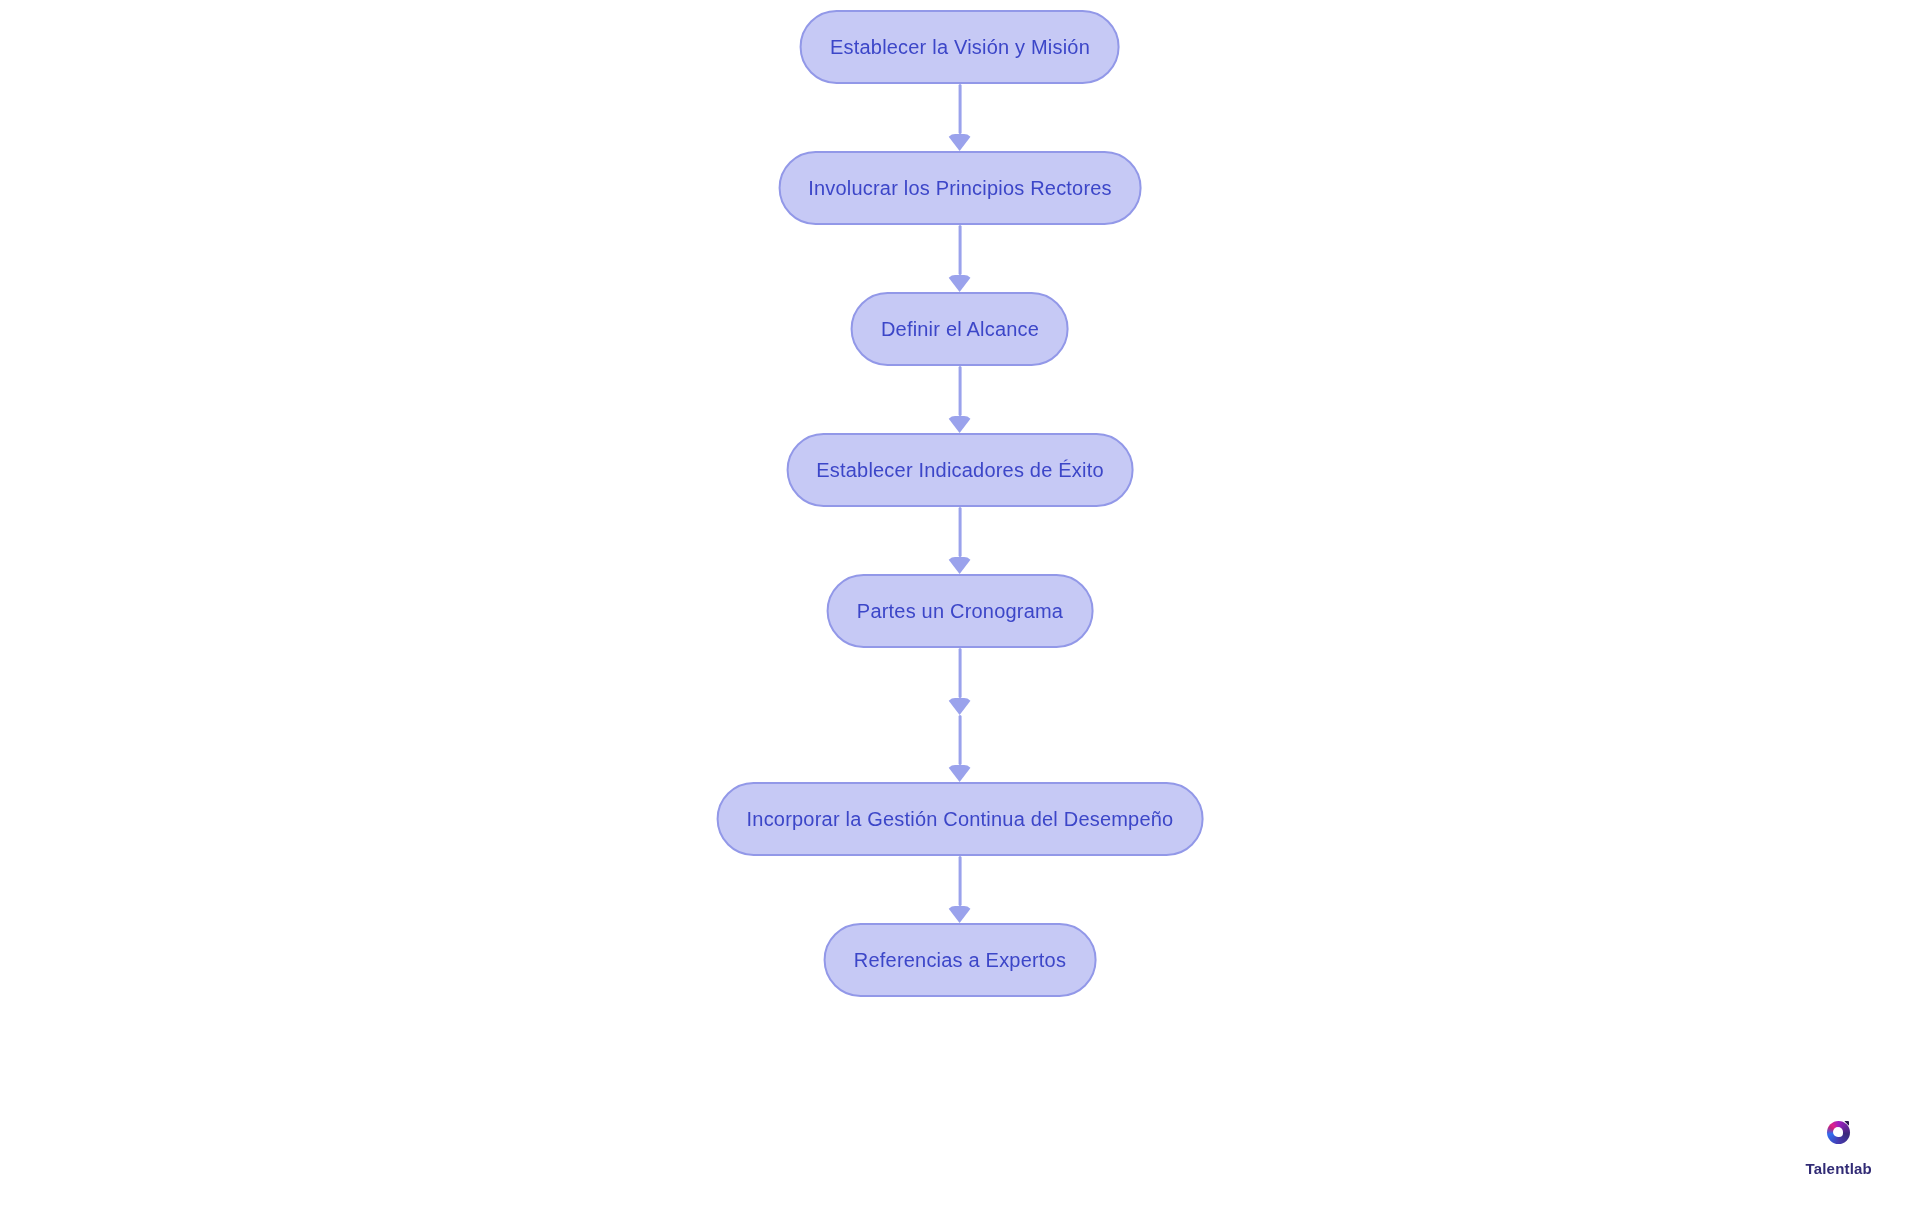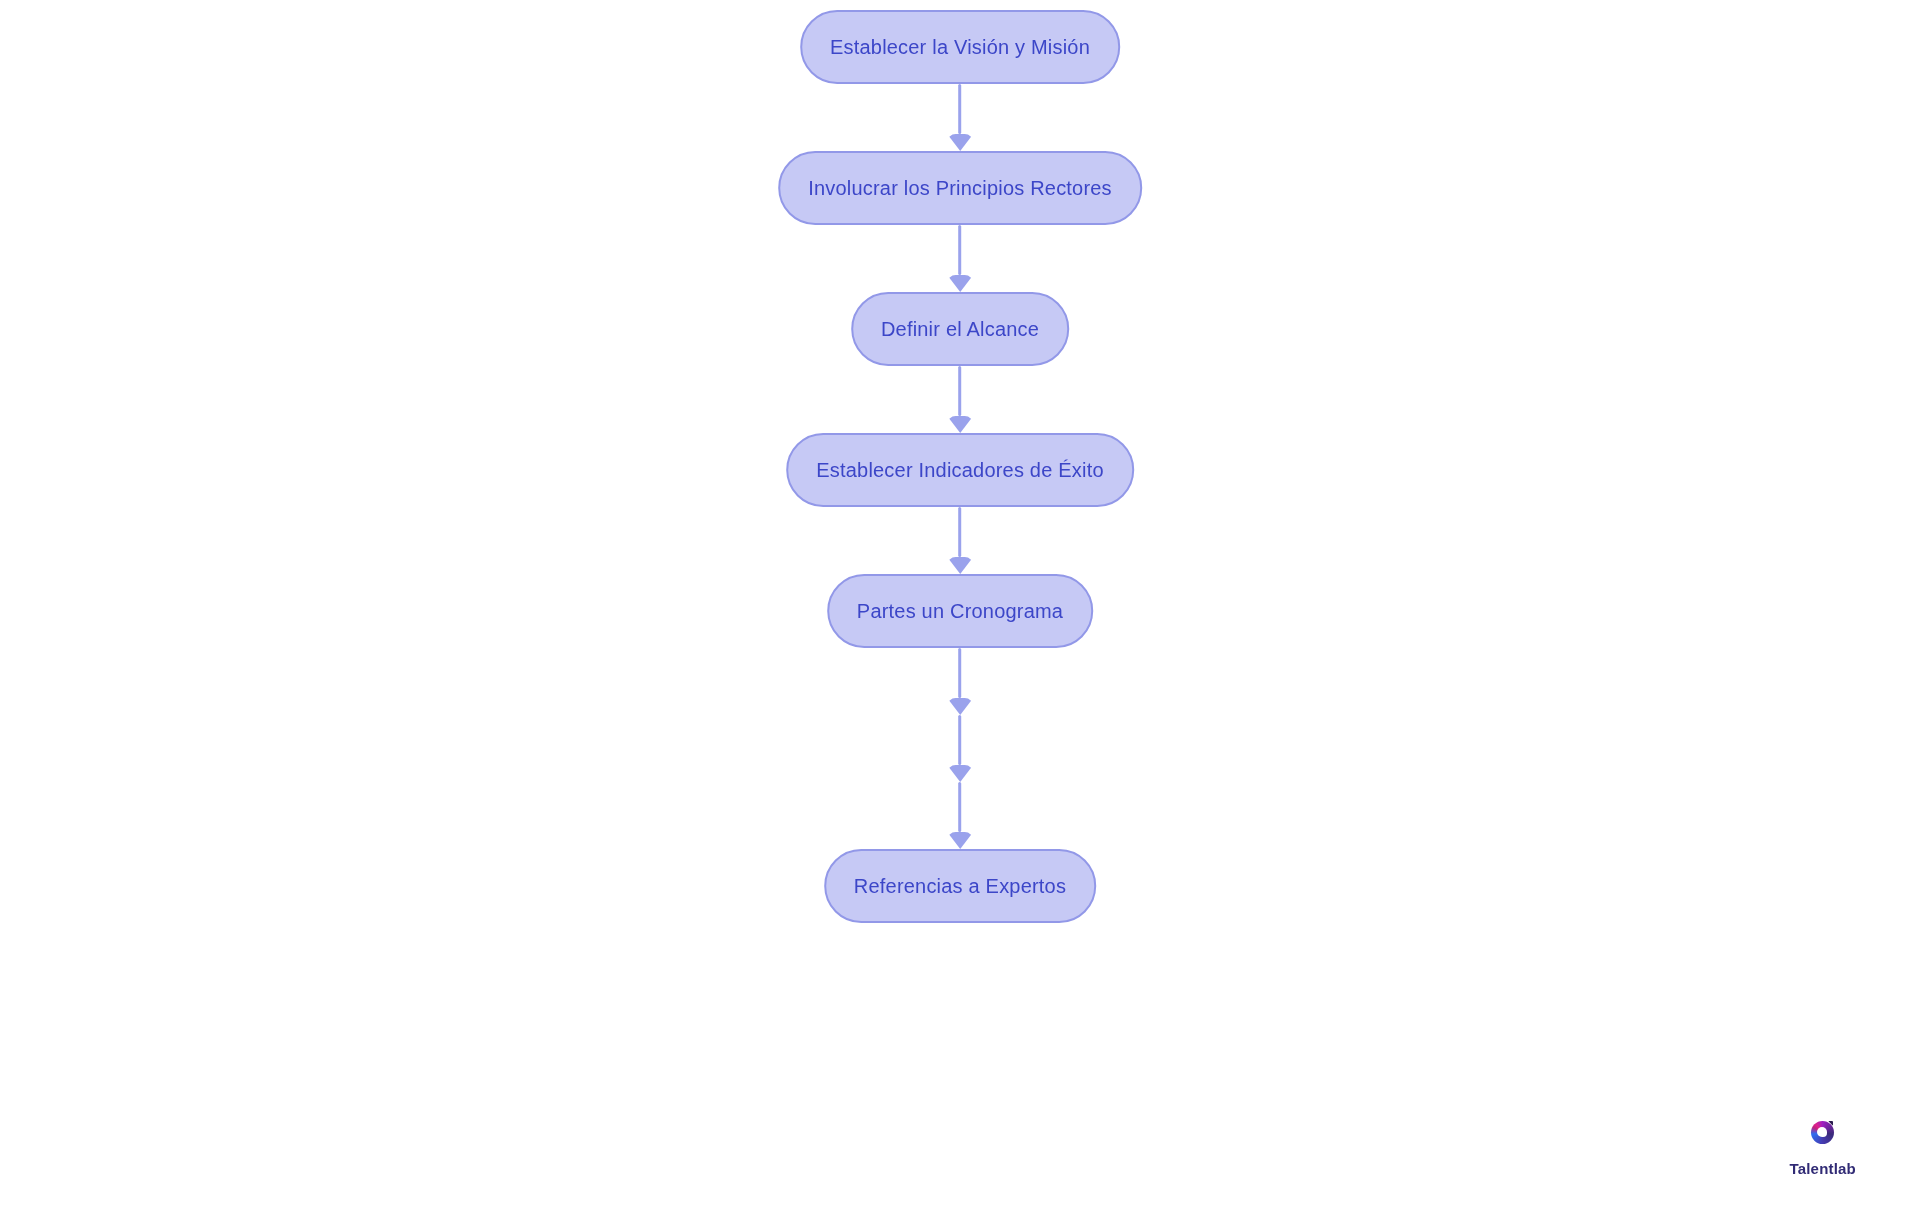--- a/index.html
+++ b/index.html
@@ -59,21 +59,21 @@
   }
   .arrow .head {
     width: 0;
     height: 0;
     border-left: 13px solid transparent;
     border-right: 13px solid transparent;
     border-top: 17px solid var(--arrow);
   }
   .brand {
     position: absolute;
-    right: 64px;
+    right: 48px;
     bottom: 38px;
     display: flex;
     flex-direction: column;
     align-items: center;
     gap: 16px;
   }
   .brand .logo-mark {
     width: 23px;
     height: 23px;
     border-radius: 50%;
@@ -156,20 +156,21 @@
       <div class="stem"></div>
       <div class="head"></div>
     </div>
 
 
     <div class="arrow">
       <div class="stem"></div>
       <div class="head"></div>
     </div>
 
+    <div class="node">Incorporar la Gestión Continua del Desempeño</div>
 
     <div class="arrow">
       <div class="stem"></div>
       <div class="head"></div>
     </div>
 
     <div class="node">Referencias a Expertos</div>
 
   </div>
 

